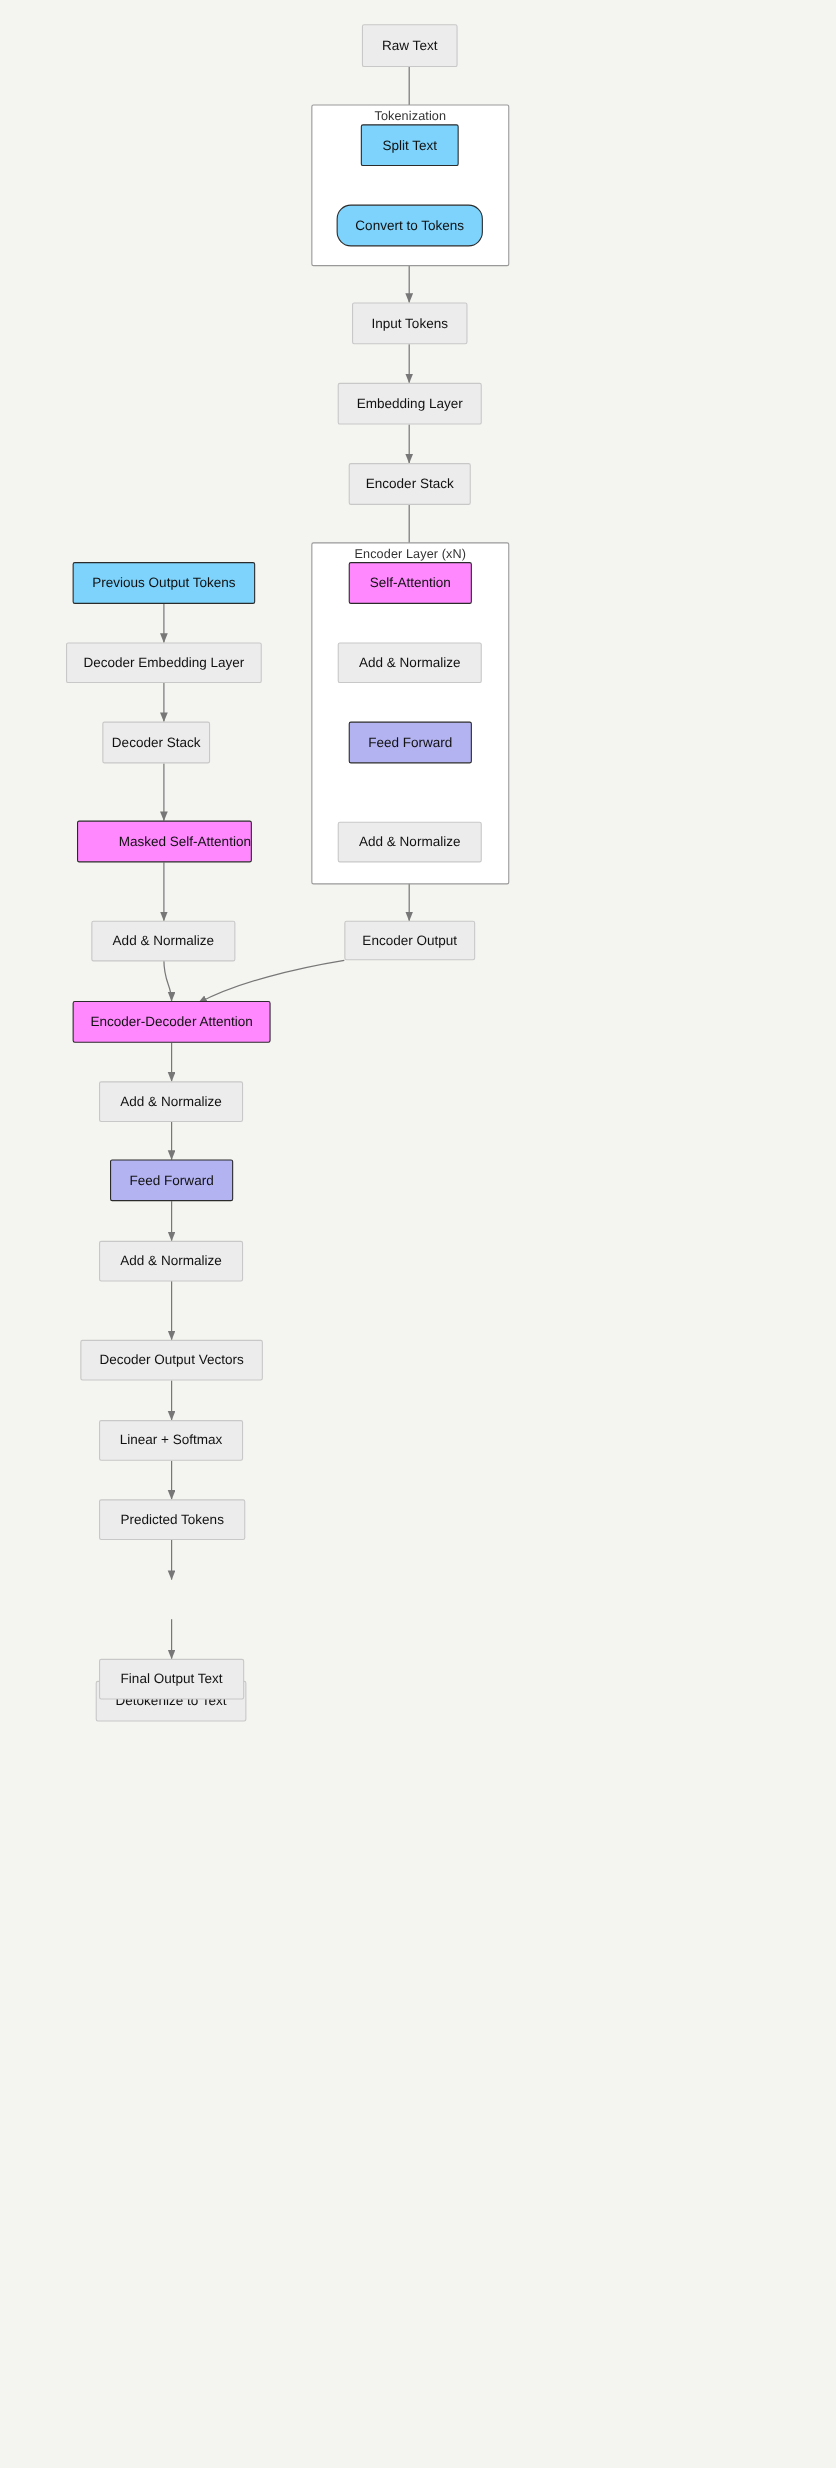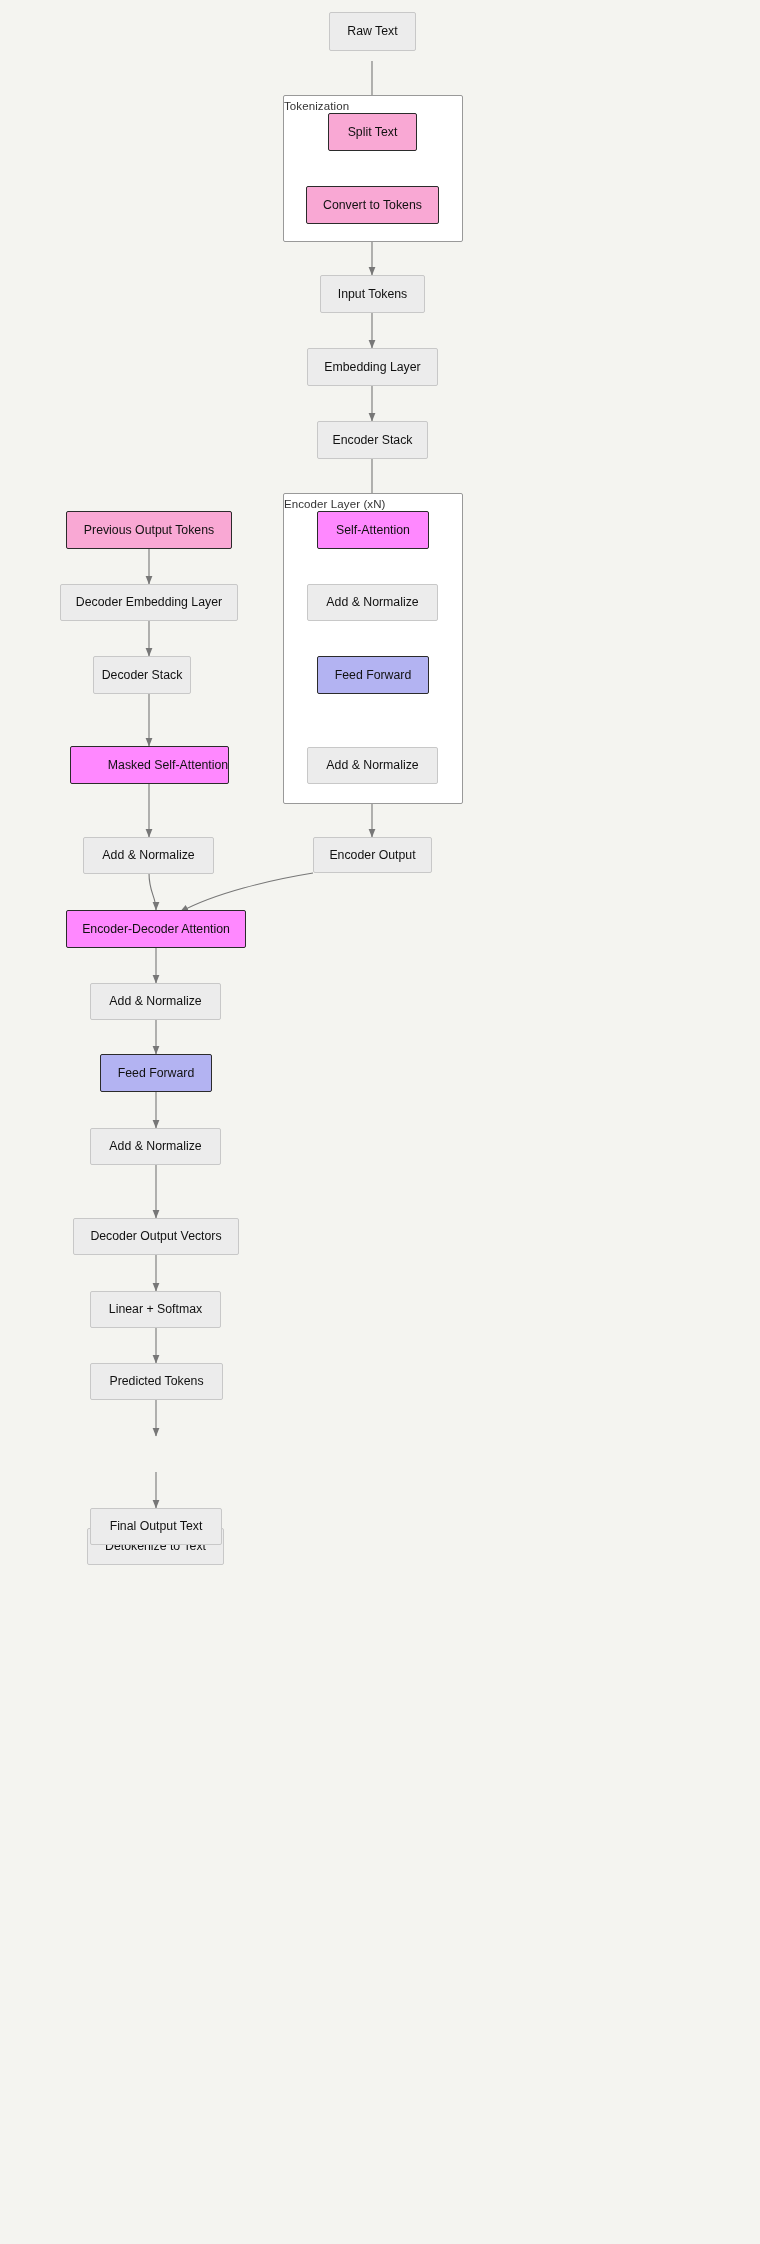--- a/index.html
+++ b/index.html
@@ -25,20 +25,21 @@
   .subgraph {
     position: absolute;
     background: #ffffff;
     border: 1px solid #999999;
     border-radius: 2px;
   }
   .subgraph-title {
     position: absolute;
     left: 0; right: 0;
     top: 4px;
+    text-align: center;
     font-size: 11.5px;
     color: #333333;
     letter-spacing: .1px;
     white-space: nowrap;
   }
   
   .node {
     position: absolute;
     display: flex;
     align-items: center;
@@ -49,21 +50,21 @@
     border-radius: 2px;
     line-height: 1.15;
     padding: 0 6px;
     white-space: nowrap;
   }
   .node.plain {
     background: #ececec;
     border: 1px solid #c8c8c8;
   }
   .node.yellow {
-    background: #f9a8d4;
+    background: #7dd3fc;
     border: 1.6px solid #2b2b2b;
   }
   .node.magenta {
     background: #ff88ff;
     border: 1.8px solid #2b2b2b;
   }
   .node.blue {
     background: #b3b3f2;
     border: 1.8px solid #2b2b2b;
   }
@@ -109,29 +110,29 @@
 
   <div class="subgraph" style="left:283px; top:95px; width:180px; height:147px;">
     <div class="subgraph-title">Tokenization</div>
   </div>
 
   <div class="subgraph" style="left:283px; top:493px; width:180px; height:311px;">
     <div class="subgraph-title">Encoder Layer (xN)</div>
   </div>
 
 
-  <div class="node plain" style="left:329px; top:12px; width:87px; height:39px;">
+  <div class="node plain" style="left:329px; top:22px; width:87px; height:39px;">
     <span>Raw Text</span>
   </div>
 
   <div class="node yellow" style="left:328px; top:113px; width:89px; height:38px;">
     <span>Split Text</span>
   </div>
 
-  <div class="node yellow" style="left:306px; top:186px; width:133px; height:38px;">
+  <div class="node yellow" style="left:306px; top:186px; width:133px; height:38px;border-radius:13px;">
     <span>Convert to Tokens</span>
   </div>
 
   <div class="node plain" style="left:320px; top:275px; width:105px; height:38px;">
     <span>Input Tokens</span>
   </div>
 
   <div class="node plain" style="left:307px; top:348px; width:131px; height:38px;">
     <span>Embedding Layer</span>
   </div>

